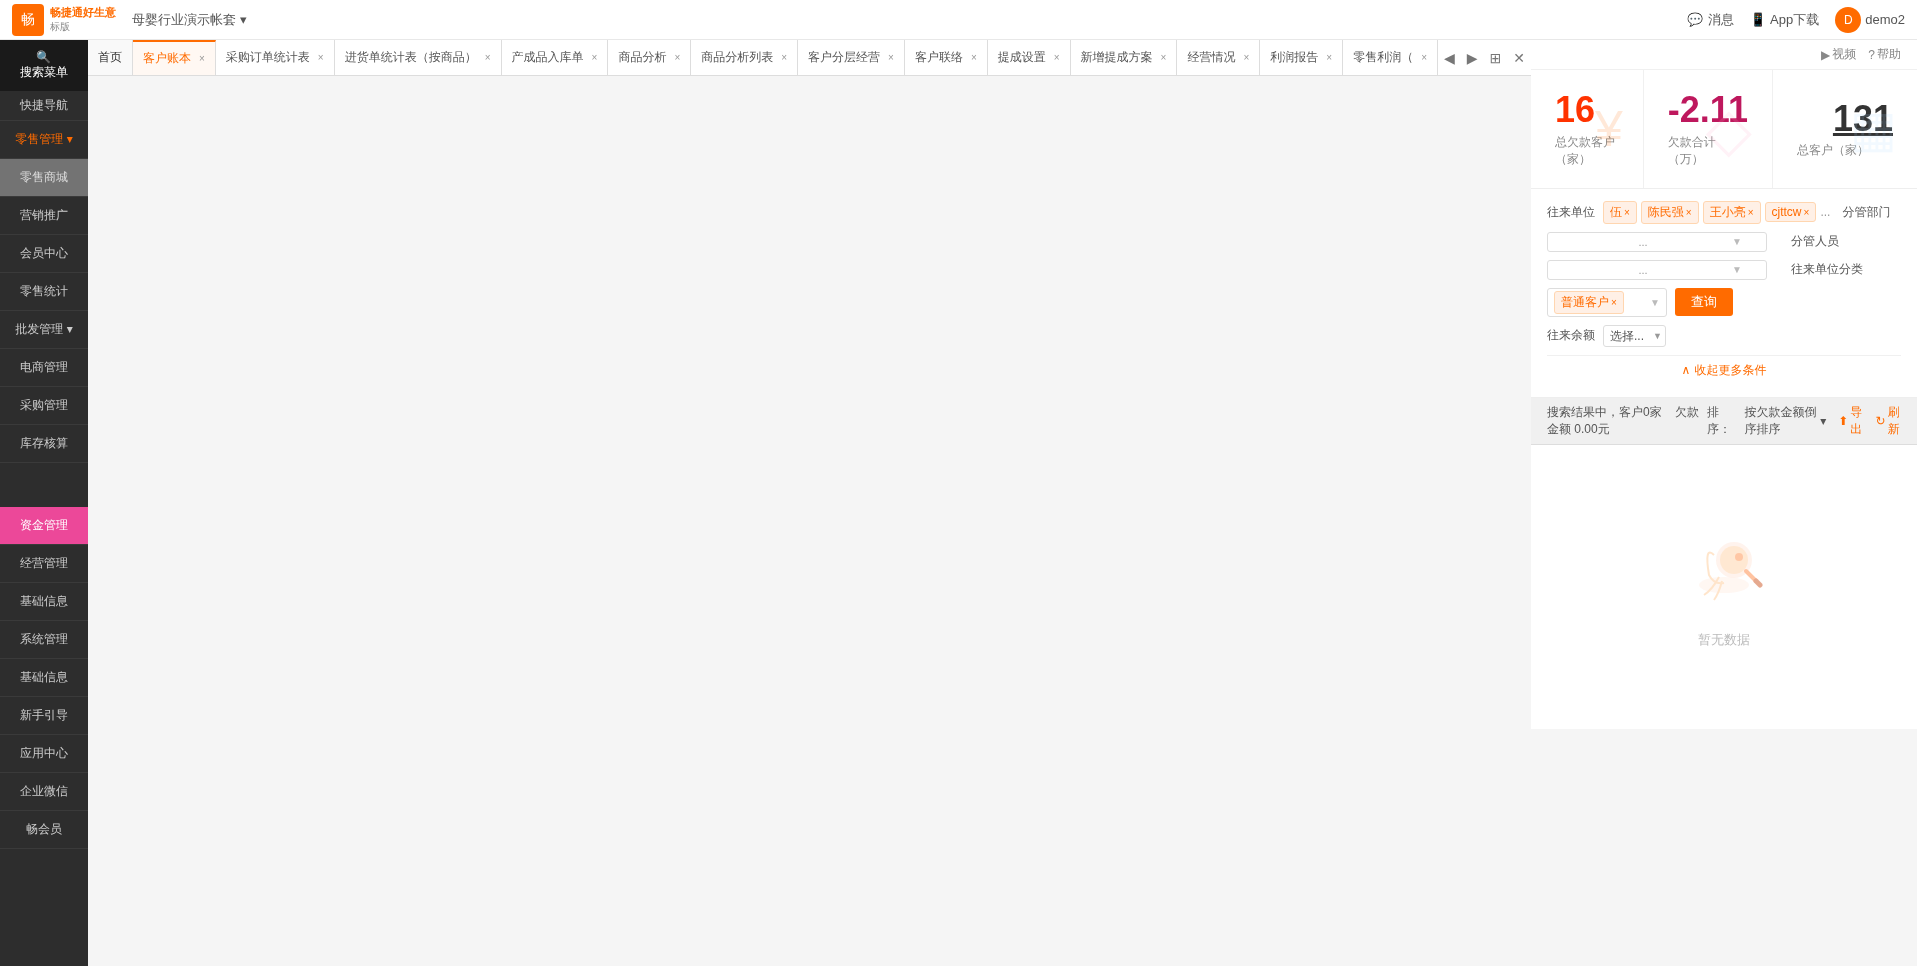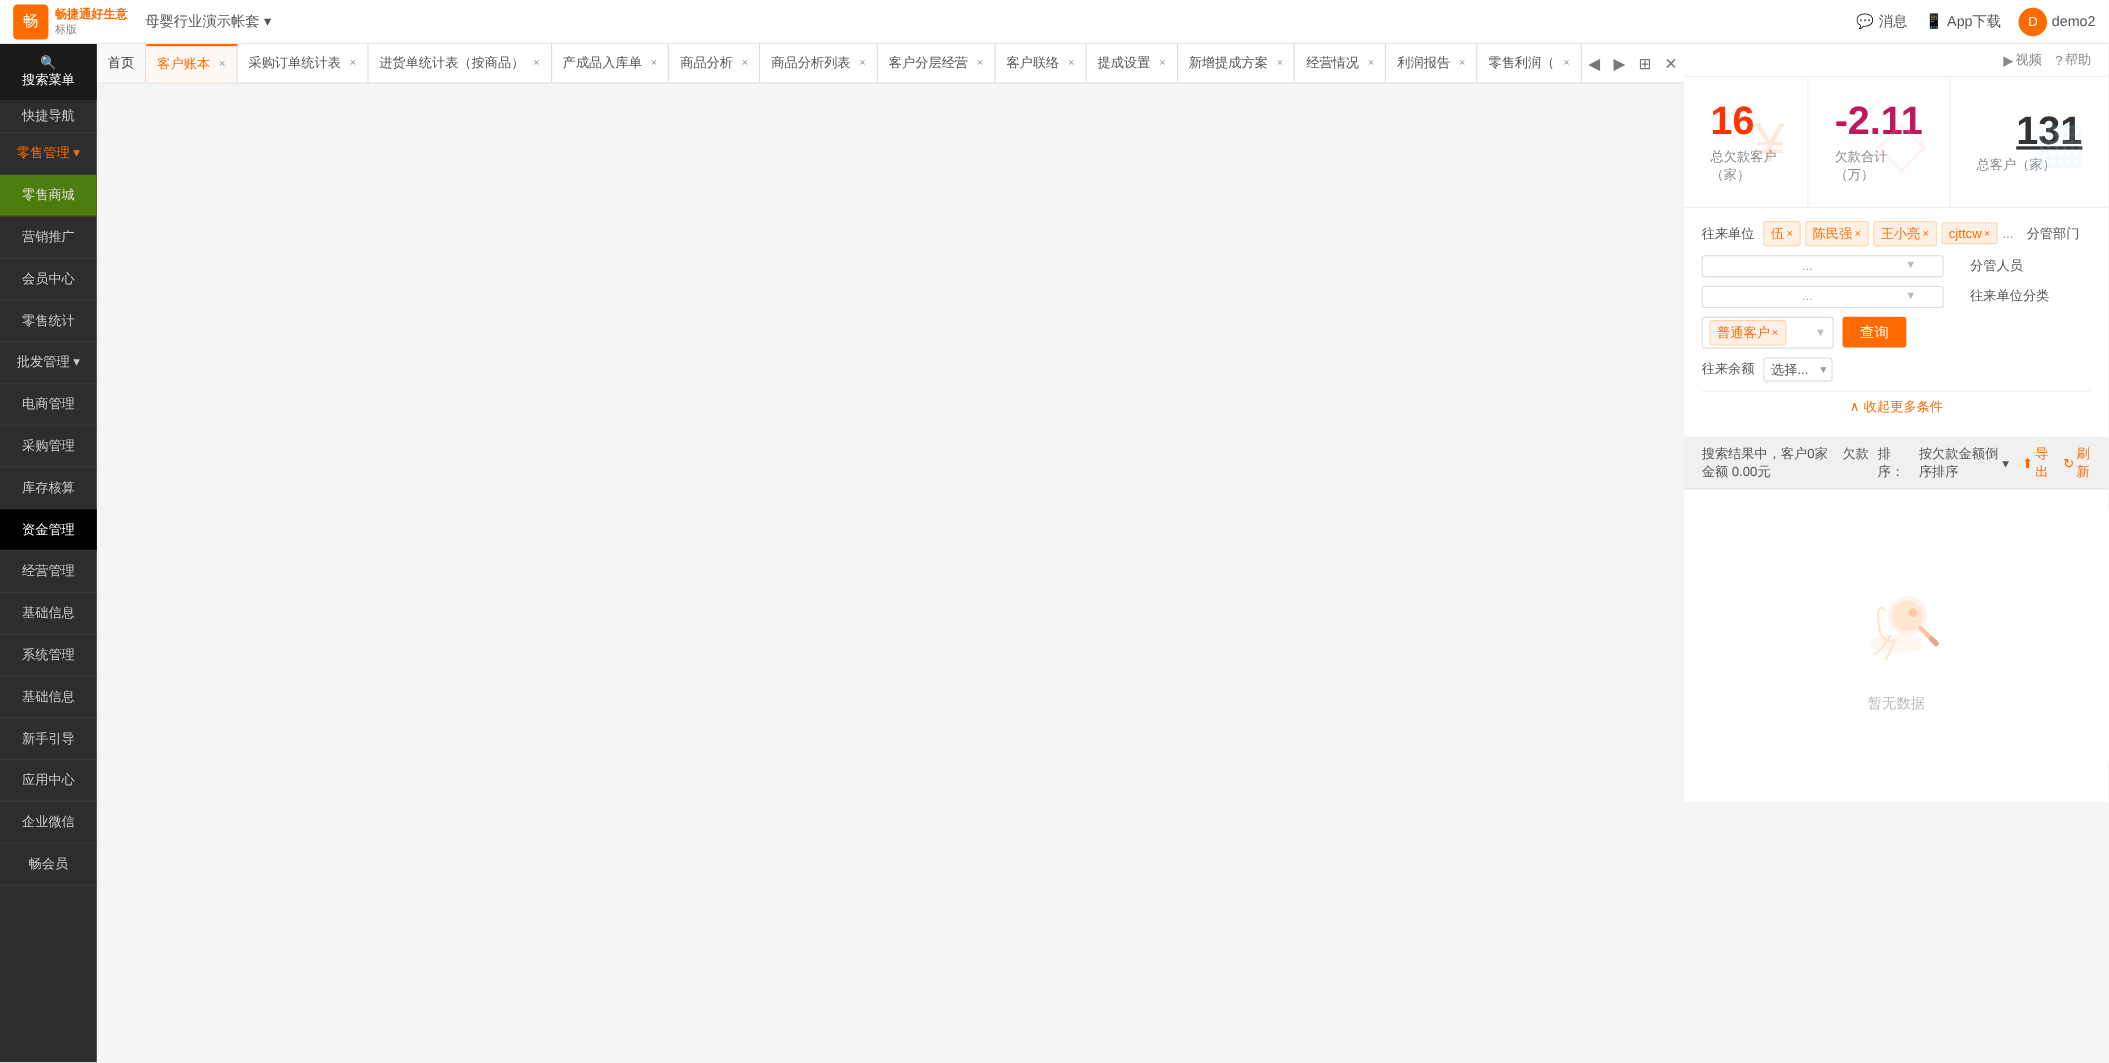--- a/index.html
+++ b/index.html
@@ -16,21 +16,21 @@
     .avatar { width: 26px; height: 26px; border-radius: 50%; background: #ff6b00; display: flex; align-items: center; justify-content: center; color: white; font-size: 12px; }
 
     
     .main-layout { display: flex; flex: 1; overflow: hidden; }
 
     
     .sidebar { width: 88px; background: #2d2d2d; display: flex; flex-direction: column; overflow-y: auto; flex-shrink: 0; }
     .sidebar-search { padding: 10px 8px; color: #fff; text-align: center; cursor: pointer; background: #1a1a1a; font-size: 12px; }
     .sidebar-nav { padding: 6px 8px; color: #ccc; text-align: center; cursor: pointer; font-size: 12px; border-bottom: 1px solid #3a3a3a; }
     .sidebar-item { padding: 10px 6px; color: #ccc; text-align: center; cursor: pointer; font-size: 12px; border-bottom: 1px solid #3a3a3a; }
-    .sidebar-item.active { background: #000000; color: white; }
+    .sidebar-item.active { background: #ec4899; color: white; margin-top: 44px; }
     .sidebar-item.active-parent { color: #ff6b00; }
 
     
     .content-area { flex: 1; display: flex; overflow: hidden; }
 
     
     .tab-bar { background: #fff; display: flex; align-items: center; height: 36px; border-bottom: 1px solid #ddd; flex-shrink: 0; overflow: hidden; }
     .tab-item { height: 100%; display: flex; align-items: center; padding: 0 10px; font-size: 12px; cursor: pointer; border-right: 1px solid #ddd; white-space: nowrap; color: #555; gap: 4px; flex-shrink: 0; }
     .tab-item.active { background: #fff8f3; color: #ff6b00; border-top: 2px solid #ff6b00; }
     .tab-item.home { color: #333; background: #f9f9f9; }
@@ -132,21 +132,21 @@
       <span>🔍</span><br>
       <span>搜索菜单</span>
     </div>
     <div class="sidebar-nav">
       <span>快捷导航</span>
     </div>
     <div class="sidebar-item active-parent" style="color:#ff6b00;font-size:12px;">
       <span>零售管理</span>
       <span> ▾</span>
     </div>
-    <div class="sidebar-item zero-sub" style="background:#4d7c0f;font-size:12px;color:#ddd;">
+    <div class="sidebar-item zero-sub" style="background:#737373;font-size:12px;color:#ddd;">
       <span>零售商城</span>
     </div>
     <div class="sidebar-item">
       <span>营销推广</span>
     </div>
     <div class="sidebar-item">
       <span>会员中心</span>
     </div>
     <div class="sidebar-item">
       <span>零售统计</span>

